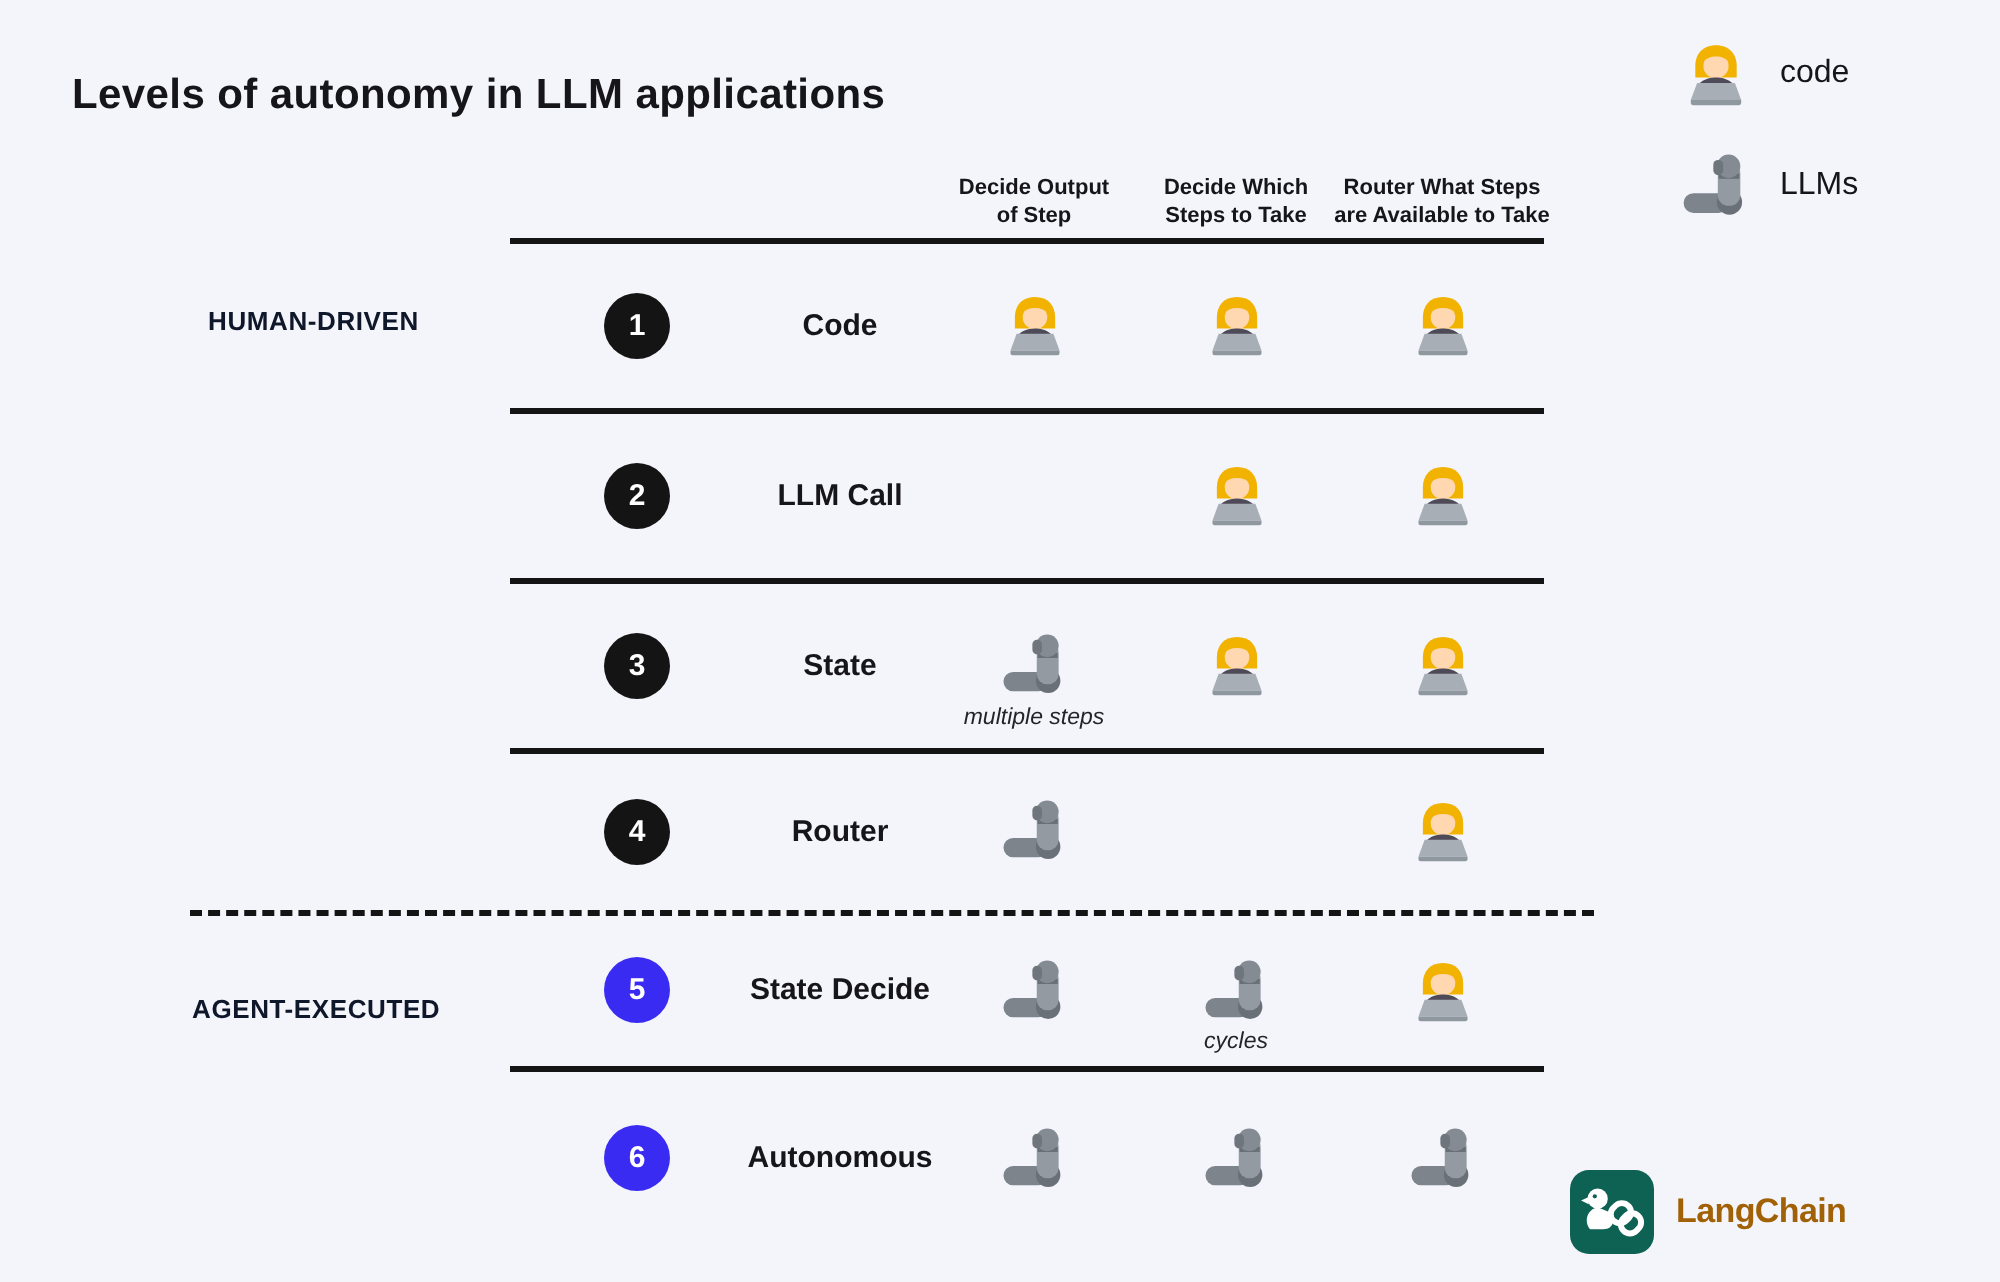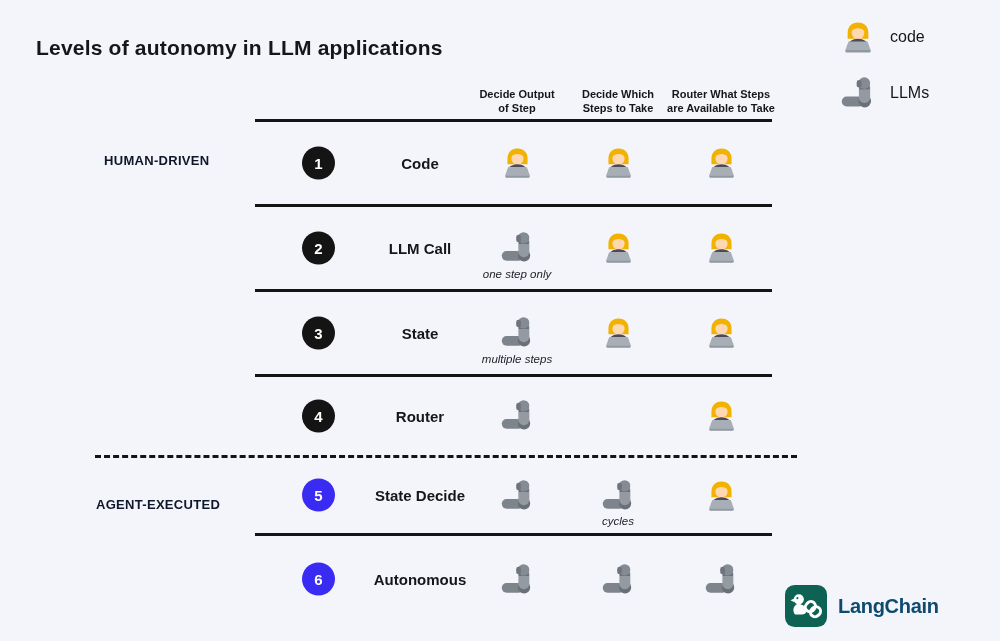--- a/index.html
+++ b/index.html
@@ -67,21 +67,21 @@
   .c1{left:207px} .c2{left:308px} .c3{left:411px}
   .cell .sicon { width:35px; height:35px; display:block; }
   .note {
     position:absolute; top:38px; left:0; width:100%; text-align:center;
     font-size:11.5px; font-style:italic; color:#23232a; white-space:nowrap;
   }
 
   
   .logo { position:absolute; left:785px; top:585px; display:flex; align-items:center; gap:11px; }
   .logo .sicon { width:42px; height:42px; display:block; }
-  .logo-text { font-size:20px; font-weight:bold; color:#0c4a6e; letter-spacing:-.3px; }
+  .logo-text { font-size:17px; font-weight:bold; color:#a16207; letter-spacing:-.3px; }
 </style>
 </head>
 <body>
 
 <svg width="0" height="0" style="position:absolute" aria-hidden="true">
   <symbol id="sym-person" viewBox="0 0 40 40">
     <path d="M20 4 c-7.5 0 -11.5 5 -11.5 11.5 V22 h23 v-6.5 C31.5 9 27.5 4 20 4 z" fill="#f2b200"></path>
     <circle cx="20" cy="15.5" r="7" fill="#ffd7b1"></circle>
     <path d="M12.5 13.5 c1 -4.5 4 -6.5 7.5 -6.5 s6.5 2 7.5 6.5 c-2 -2.2 -4.3 -3.2 -7.5 -3.2 s-5.5 1 -7.5 3.2 z" fill="#f2b200"></path>
     <path d="M8 32.5 c0 -7.5 6 -10.5 12 -10.5 s12 3 12 10.5 z" fill="#4e4a57"></path>
@@ -164,26 +164,20 @@
       <svg class="sicon">
           <use href="#sym-person"></use>
         </svg>
       <span class="note"></span>
     </div>
   </div>
 
   <div class="row r2">
     <div class="badge">2</div>
     <div class="row-label">LLM Call</div>
-    <div class="cell c1">
-      <svg class="sicon">
-          <use href="#sym-arm"></use>
-        </svg>
-      <span class="note">one step only</span>
-    </div>
     <div class="cell c2">
       <svg class="sicon">
           <use href="#sym-person"></use>
         </svg>
       <span class="note"></span>
     </div>
     <div class="cell c3">
       <svg class="sicon">
           <use href="#sym-person"></use>
         </svg>

